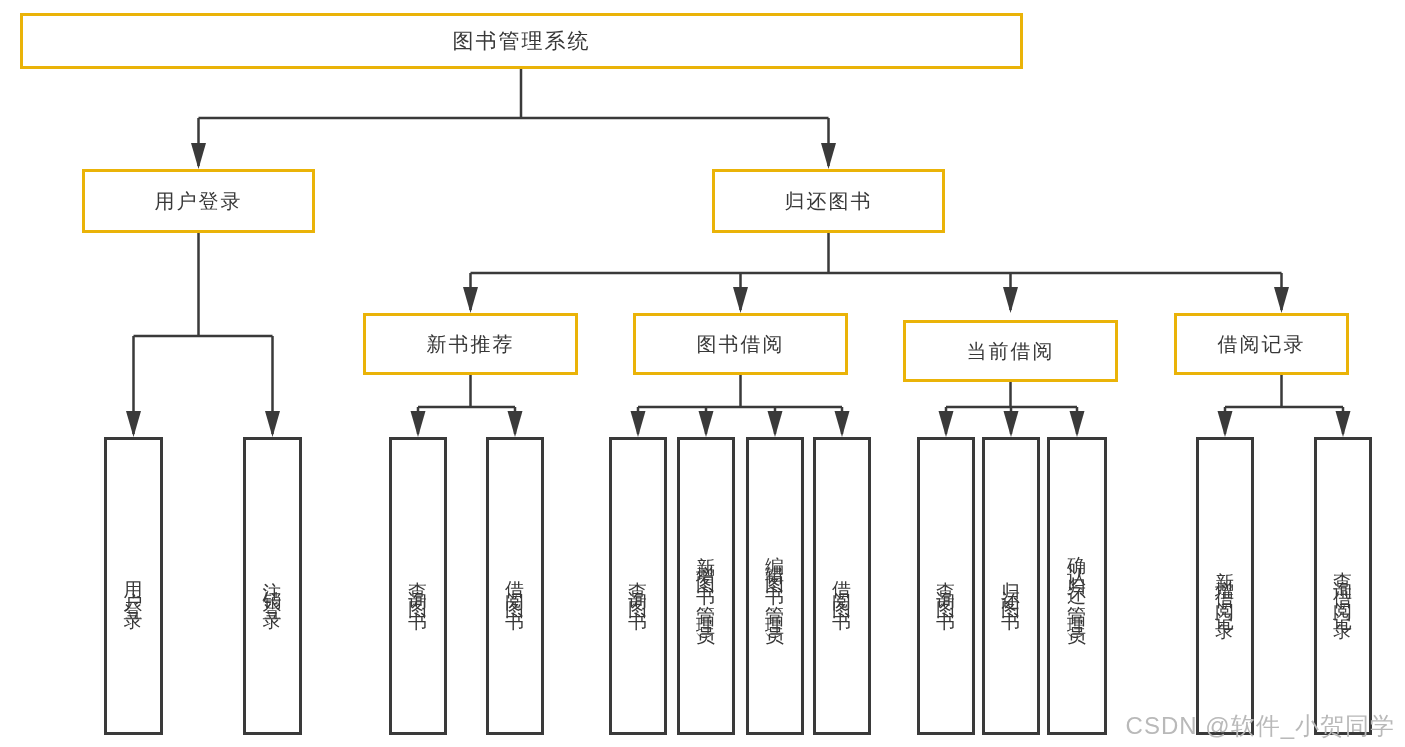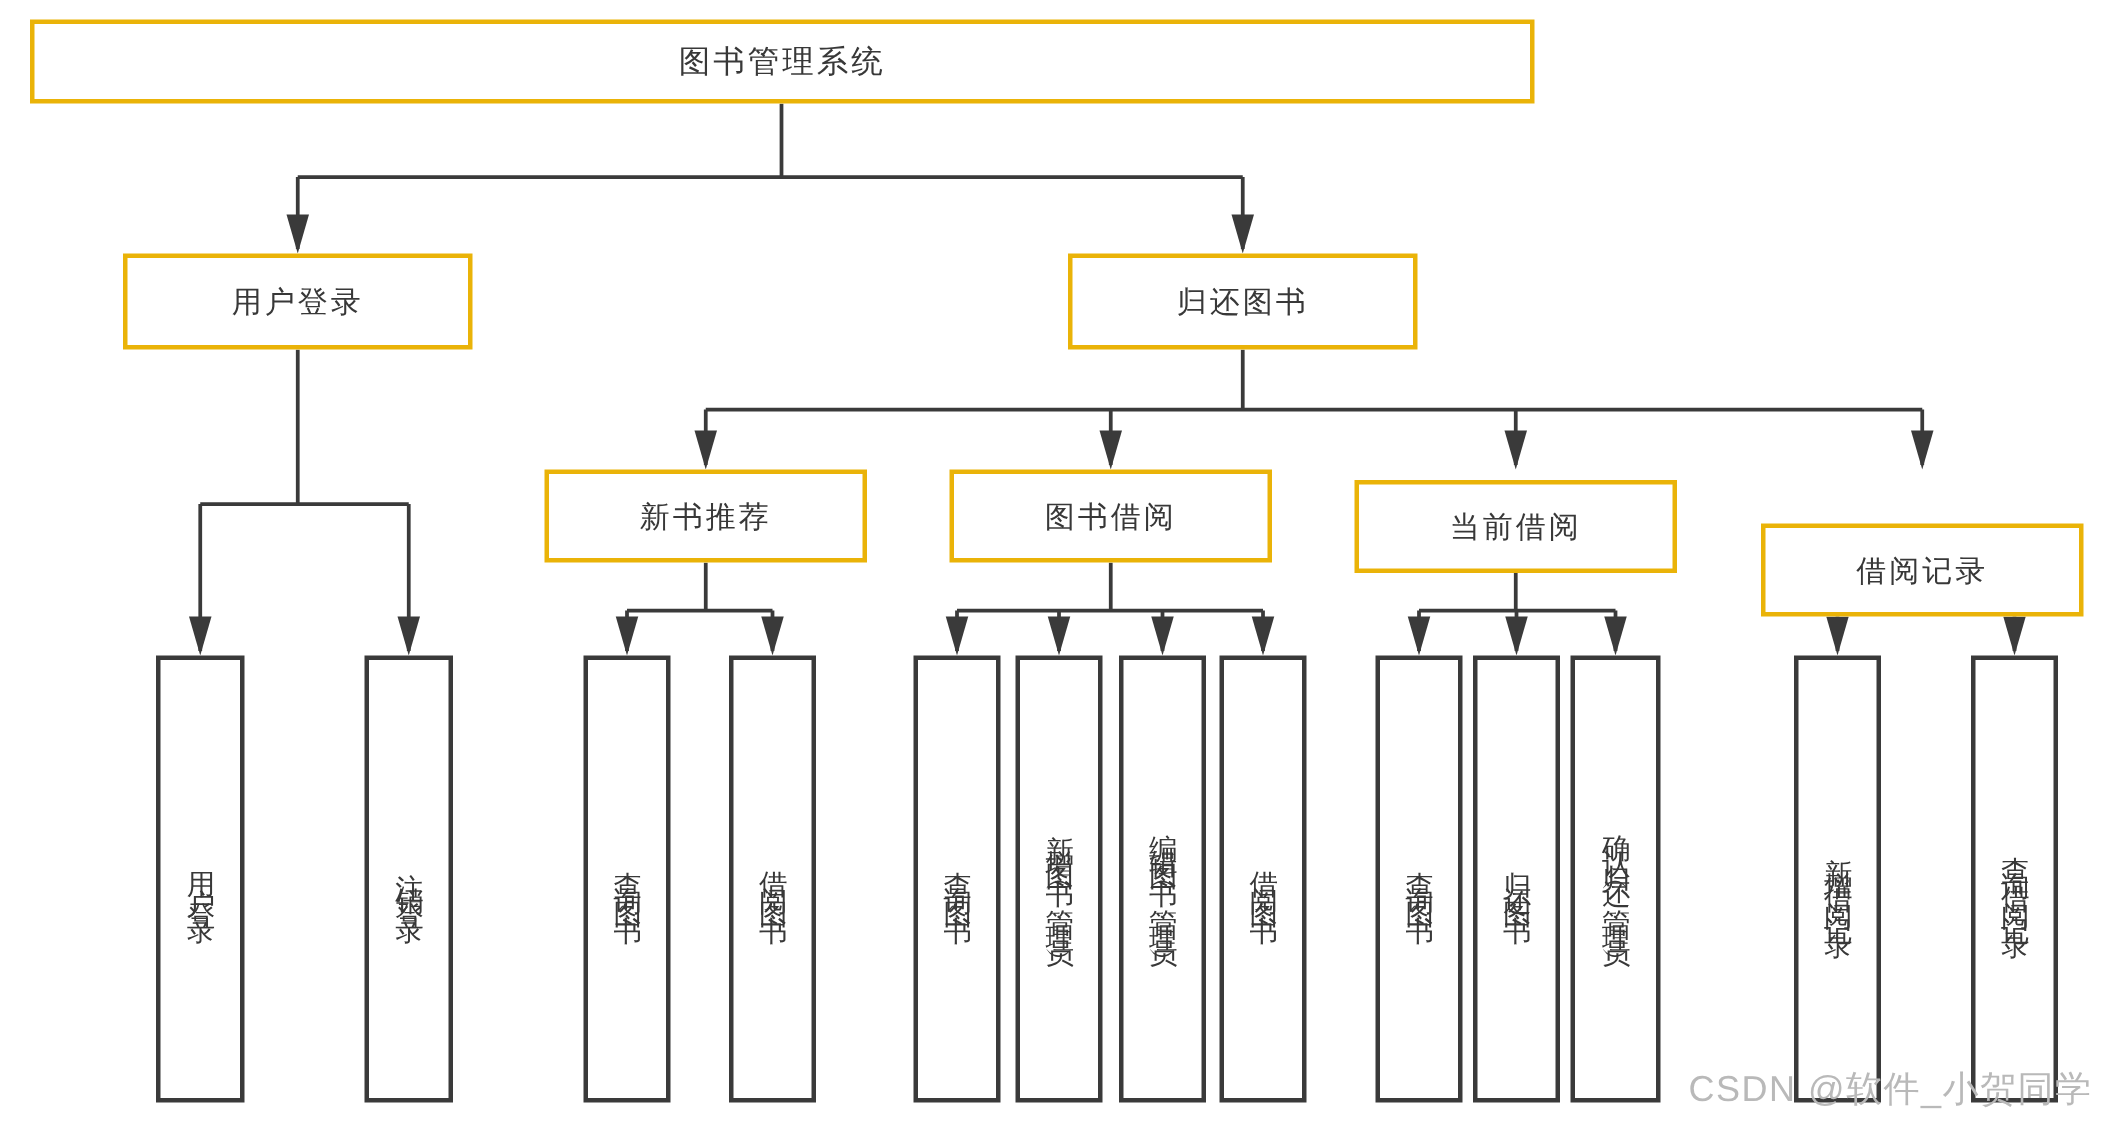--- a/index.html
+++ b/index.html
@@ -103,21 +103,21 @@
   </svg>
 
   <div class="node root" style="left:20px; top:13px; width:1003px; height:56px;">图书管理系统</div>
 
   <div class="node" style="left:82px; top:169px; width:233px; height:64px;">用户登录</div>
   <div class="node" style="left:712px; top:169px; width:233px; height:64px;">归还图书</div>
 
   <div class="node" style="left:363px; top:313px; width:215px; height:62px;">新书推荐</div>
   <div class="node" style="left:633px; top:313px; width:215px; height:62px;">图书借阅</div>
   <div class="node" style="left:903px; top:320px; width:215px; height:62px;">当前借阅</div>
-  <div class="node" style="left:1174px; top:313px; width:215px; height:62px;margin-top:36px;">借阅记录</div>
+  <div class="node" style="left:1174px; top:313px; width:175px; height:62px;">借阅记录</div>
 
   <div class="vnode" style="left:104px; top:437px; width:59px; height:298px;">
     <span>用户登录</span>
   </div>
   <div class="vnode" style="left:243px; top:437px; width:59px; height:298px;">
     <span>注销登录</span>
   </div>
 
   <div class="vnode" style="left:389px; top:437px; width:58px; height:298px;">
     <span>查询图书</span>

